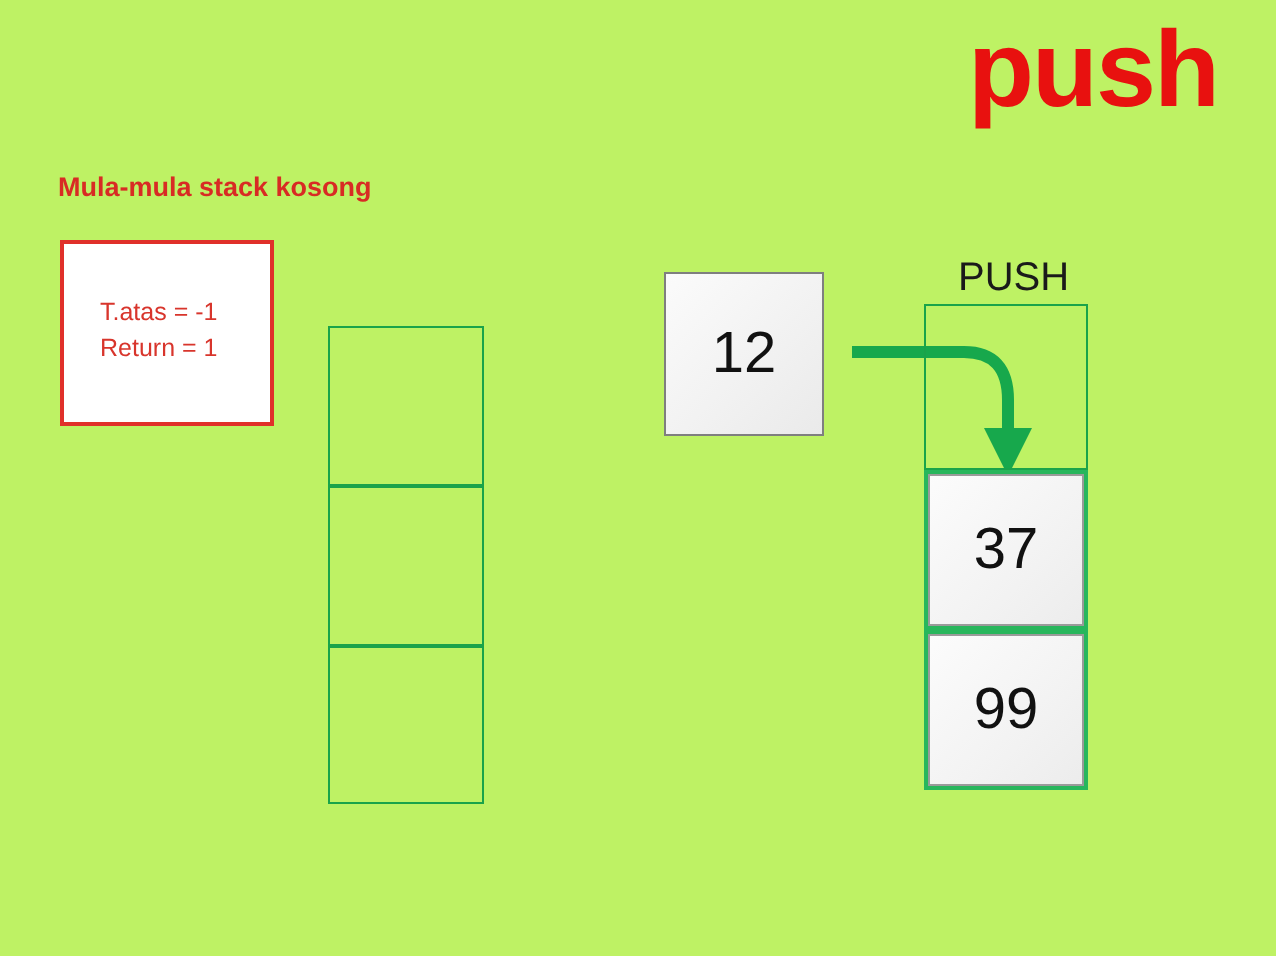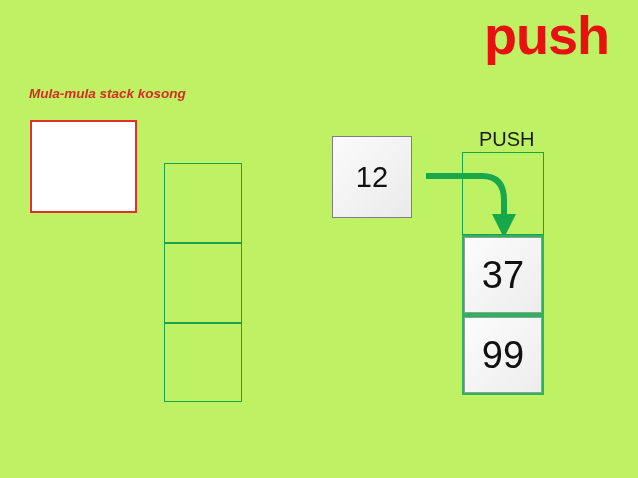--- a/index.html
+++ b/index.html
@@ -35,21 +35,20 @@
   
   .caption {
     position: absolute;
     left: 29px;
     top: 86px;
     font-family: "Liberation Sans", sans-serif;
     font-size: 13.5px;
     font-weight: bold;
     color: #d82b24;
     white-space: nowrap;
-    font-style: italic;
   }
 
   
   .info-box {
     position: absolute;
     left: 30px;
     top: 120px;
     width: 107px;
     height: 93px;
     border: 2px solid #e0302a;
@@ -129,21 +128,21 @@
   .t-cell {
     position: absolute;
     left: 0;
     width: 82px;
     box-sizing: border-box;
     border: 2px solid #28b65c;
     display: flex;
     align-items: center;
     justify-content: center;
     font-family: "Liberation Sans", sans-serif;
-    font-size: 38px;
+    font-size: 29px;
     color: #111111;
   }
   .t-cell.slot-empty {
     top: 0px;
     height: 83px;
     border-width: 1.6px;
     border-color: #1aa34a;
     background: transparent;
   }
   .t-cell.filled {
@@ -166,20 +165,24 @@
 </head>
 <body>
 
 <div id="slide">
 
   <div class="slide-title">push</div>
 
   <div class="caption">Mula-mula stack kosong</div>
 
   <div class="info-box"></div>
+  <div class="info-box-text">
+    <div>T.atas = -1</div>
+    <div>Return = 1</div>
+  </div>
 
   <div class="empty-stack">
     <div class="empty-cell c0"></div>
     <div class="empty-cell c1"></div>
     <div class="empty-cell c2"></div>
   </div>
 
   <div class="value-box">12</div>
 
   <div class="push-label">PUSH</div>

